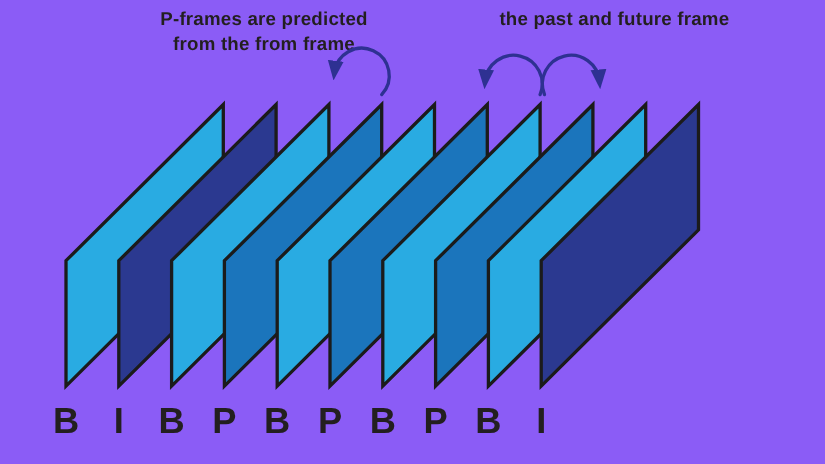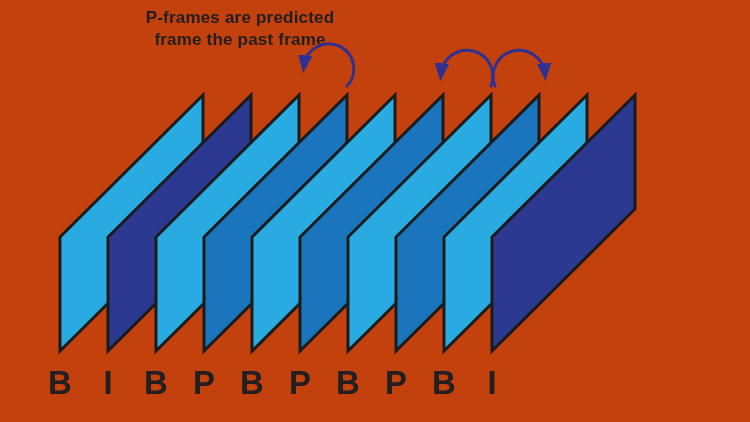--- a/index.html
+++ b/index.html
@@ -1,19 +1,19 @@
 <!DOCTYPE html>
 <html><head>
 <meta charset="utf-8">
 <style>
   html,body{margin:0;padding:0;background:#ffffff;}
   .stage{
     position:relative;
     width:750px;height:422px;
-    background:#c2410c;
+    background:#8b5cf6;
     overflow:hidden;
     font-family:"Liberation Sans", sans-serif;
   }
   .caption{
     position:absolute;
     font-weight:bold;
     font-size:17px;
     line-height:22px;
     letter-spacing:.2px;
   }
@@ -30,24 +30,25 @@
     font-weight:600;
   }
 </style>
 </head>
 <body>
 
 <div class="stage">
 
   <div class="caption p" style="color: rgb(35, 31, 32);">
     <div>P-frames are predicted</div>
-    <div>frame the past frame</div>
+    <div>from the from frame</div>
   </div>
 
   <div class="caption b" style="color: rgb(35, 31, 32);">
+    <div>the past and future frame</div>
   </div>
 
   <svg id="diagram-svg" width="750" height="422" viewBox="0 0 750 422">
     <defs>
       <marker id="ah" viewBox="0 0 10 10" refX="6" refY="5" markerWidth="6" markerHeight="6" orient="auto" markerUnits="strokeWidth">
         <path d="M0,1 L10,5 L0,9 Z" fill="#2E3192"></path>
       </marker>
     </defs>
 
     <g id="planes">

